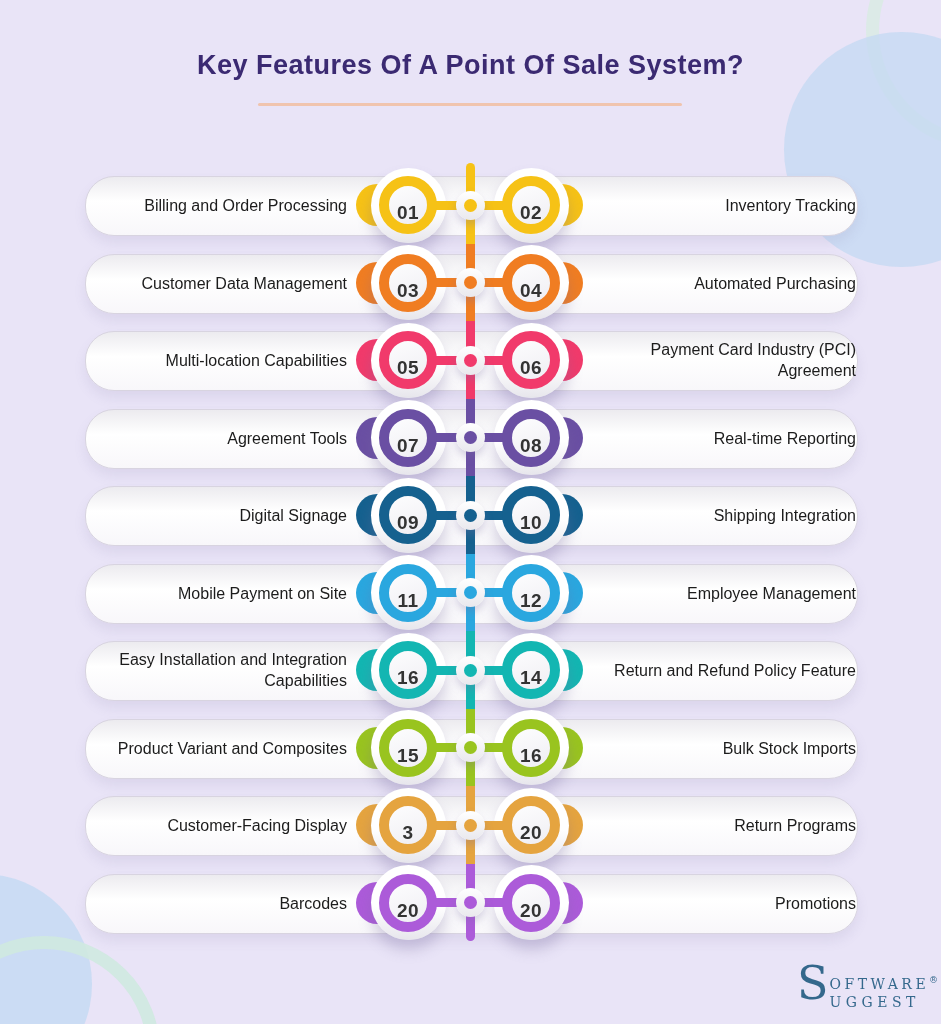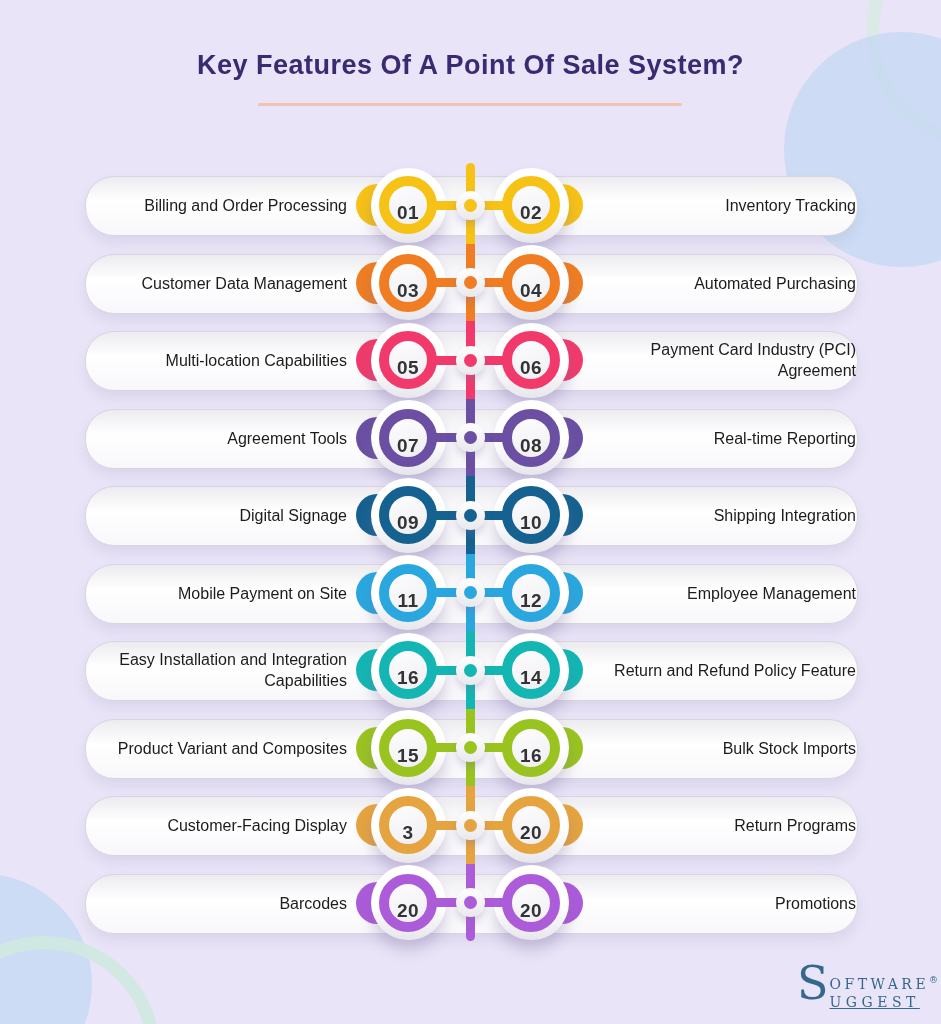--- a/index.html
+++ b/index.html
@@ -60,21 +60,21 @@
         display:flex;align-items:center;justify-content:center;}
   .cdot-inner{width:13px;height:13px;border-radius:50%;background:var(--c);}
 
   
   .logo{position:absolute;left:797px;top:961px;display:flex;align-items:flex-start;
         color:var(--logo,#34688C);font-family:"DejaVu Serif","Liberation Serif",serif;z-index:3;}
   .logo-s{font-size:46px;line-height:44px;font-weight:400;}
   .logo-col{display:flex;flex-direction:column;margin-left:1px;}
   .logo-top{font-size:14px;letter-spacing:3.5px;line-height:20px;margin-top:9px;white-space:nowrap;}
   .logo-top sup{font-size:9px;letter-spacing:0;}
-  .logo-bottom{font-size:14px;letter-spacing:4.5px;line-height:17px;white-space:nowrap;text-decoration:underline;}
+  .logo-bottom{font-size:14px;letter-spacing:4.5px;line-height:17px;white-space:nowrap;}
 </style>
 </head>
 <body>
 
 <div id="canvas">
   <div class="decor decor-ring-tr"></div>
   <div class="decor decor-blue-tr"></div>
   <div class="decor decor-blue-bl"></div>
   <div class="decor decor-ring-bl"></div>
 

